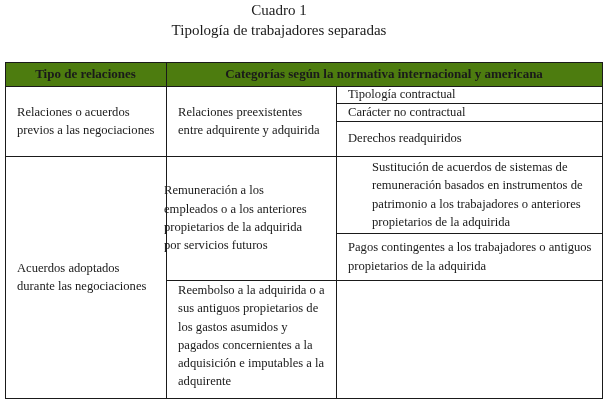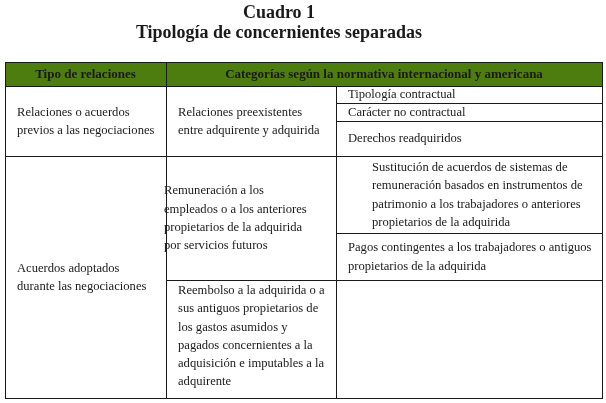--- a/index.html
+++ b/index.html
@@ -1,32 +1,32 @@
 <!DOCTYPE html>
 <html><head>
 <meta charset="utf-8">
 <style>
   html, body { margin: 0; padding: 0; background: #ffffff; }
   body { width: 606px; height: 403px; position: relative; overflow: hidden;
          font-family: "Liberation Serif", "DejaVu Serif", serif; color: #1a1a1a; }
-  .title { position: absolute; left: 0; width: 558px; text-align: center; font-weight: bold; font-size: 18px; }
+  .title { position: absolute; left: 0; width: 558px; text-align: center; font-weight: normal; font-size: 15px; }
   .t1 { top: 2px; }
   .t2 { top: 22px; }
   .grid { position: absolute; left: 0; top: 0; width: 606px; height: 403px; }
   .cell { position: absolute; box-sizing: border-box; font-size: 12.6px; line-height: 18.3px; }
   .line { position: absolute; background: #1a1a1a; }
   .hdr { background: #4d7c0f; font-weight: bold; font-size: 13px; text-align: center; display: flex; align-items: center; justify-content: center; }
   .pad { padding-left: 12px; padding-right: 6px; }
   .vcenter { display: flex; align-items: center; }
 </style>
 </head>
 <body>
 
 <div class="title t1">Cuadro 1</div>
-<div class="title t2">Tipología de concernientes separadas</div>
+<div class="title t2">Tipología de trabajadores separadas</div>
 
 <div class="grid">
 
   <div class="cell hdr" style="left:5px;top:62px;width:161px;height:24px;">Tipo de relaciones</div>
   <div class="cell hdr" style="left:166px;top:62px;width:436px;height:24px;">Categorías según la normativa internacional y americana</div>
 
   <div class="cell pad vcenter" style="left:5px;top:86px;width:161px;height:70px;">
     <span>Relaciones o acuerdos previos a las negociaciones</span>
   </div>
   <div class="cell pad vcenter" style="left:166px;top:86px;width:170px;height:70px;">

